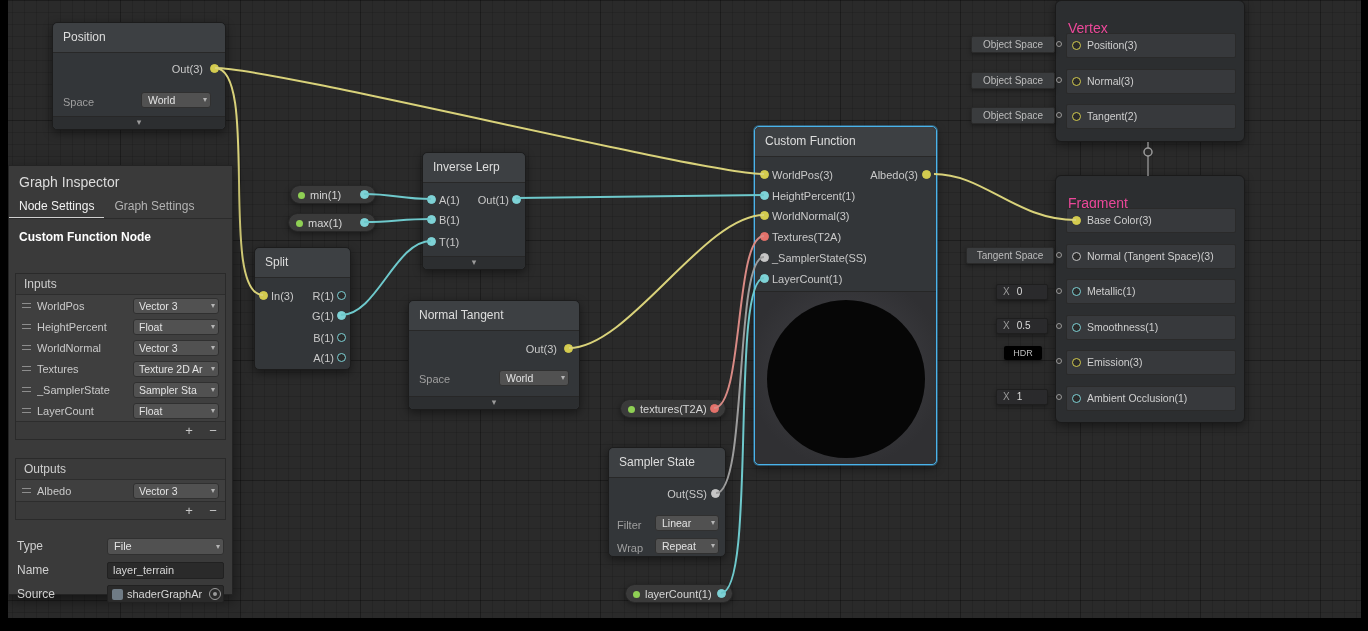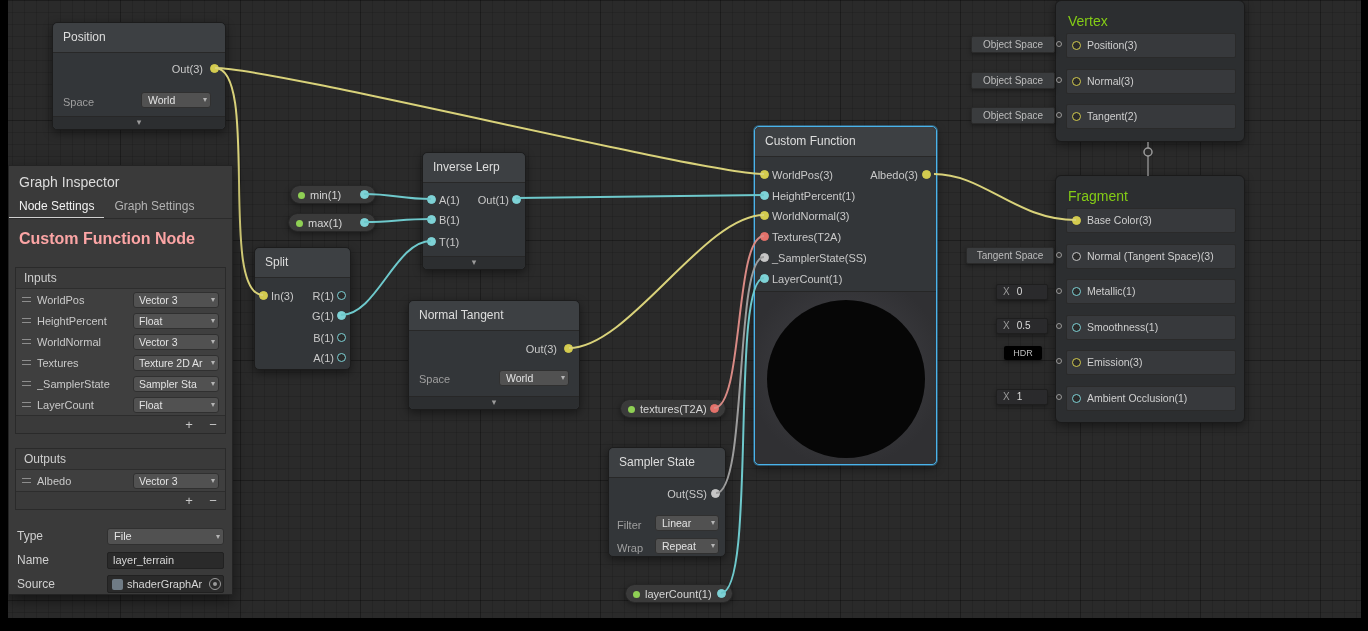--- a/index.html
+++ b/index.html
@@ -29,36 +29,36 @@
   .dd i{position:absolute;right:3px;top:0;font-style:normal;color:#b5b5b5;font-size:8px;line-height:14px}
   .preview{position:absolute;left:0;right:0;bottom:0;top:164px;border-top:1px solid #262626;border-radius:0 0 5px 5px;background:radial-gradient(circle at 50% 45%,#45454a 0%,#303033 75%)}
   .sphere{position:absolute;left:50%;top:8px;width:158px;height:158px;margin-left:-79px;border-radius:50%;background:#060606}
   
   .pill{position:absolute;z-index:2;height:19px;background:#3a3a3a;border:1px solid #262626;border-radius:10px;box-shadow:0 2px 6px rgba(0,0,0,.4);font-size:11px;color:#d6d6d6}
   .pill .txt{position:absolute;left:19px;top:2px;line-height:14px;white-space:nowrap}
   .gdot{position:absolute;left:7px;top:6px;width:7px;height:7px;border-radius:50%;background:#8fd054}
   .pport{right:6px;top:4px}
   
   .block{position:absolute;z-index:2;background:#2c2e30;border:1px solid #1a1a1a;border-radius:6px;box-shadow:0 3px 10px rgba(0,0,0,.45)}
-  .btitle{padding:12px 12px;font-size:14px;color:#84cc16}
+  .btitle{padding:19px 12px;font-size:14px;color:#ec4899}
   .brow{position:absolute;left:10px;width:170px;height:25px;background:#37393c;border:1px solid #2a2a2a;border-radius:2px;font-size:10.5px;color:#cfcfcf;line-height:23px;padding-left:20px;white-space:nowrap;overflow:hidden}
   .brow .port{left:5px;top:7px}
   .chip{position:absolute;z-index:3;height:17px;background:#3a3c3e;border:1px solid #2a2a2a;border-radius:2px;font-size:10px;color:#bdbdbd;text-align:center;line-height:15px;box-shadow:0 2px 4px rgba(0,0,0,.35)}
   .stub{position:absolute;z-index:3;width:6px;height:6px;border-radius:50%;background:#303030;border:1px solid #989898}
   .xfield{position:absolute;z-index:3;width:52px;height:16px;background:#2a2a2c;border:1px solid #1e1e1e;border-radius:2px;font-size:10px;line-height:14px;padding-left:6px;color:#dcdcdc;box-shadow:0 2px 4px rgba(0,0,0,.35)}
   .xfield b{font-weight:normal;color:#9b9b9b;margin-right:7px}
   .hdr{position:absolute;z-index:3;width:38px;height:14px;background:#000;border-radius:2px;color:#bdbdbd;font-size:9px;text-align:center;line-height:14px;box-shadow:0 2px 4px rgba(0,0,0,.35)}
   
   .panel{position:absolute;left:8px;top:165px;width:225px;height:430px;z-index:6;background:#3a3a3a;border:1px solid #232323;box-shadow:0 6px 14px rgba(0,0,0,.5);color:#ccc}
   .ptitle{padding:8px 10px 6px;font-size:14px;color:#dcdcdc}
   .tabs{display:flex;border-bottom:1px solid #2b2b2b}
   .tab{padding:3px 10px 5px;font-size:12px;color:#b3b3b3}
   .tab.active{color:#f2f2f2;box-shadow:inset 0 -1px 0 #d0d0d0}
-  .stitle{padding:11px 10px;font-size:16px;font-weight:bold;color:#fca5a5}
-  .group{margin:8px 6px 14px;border:1px solid #2a2a2a;background:#3f3f3f}
+  .stitle{padding:11px 10px;font-size:12px;font-weight:bold;color:#ffffff}
+  .group{margin:18px 6px 14px;border:1px solid #2a2a2a;background:#3f3f3f}
   .ghead{height:21px;line-height:20px;padding:0 8px;font-size:12px;color:#cfcfcf;background:#3a3a3a;border-bottom:1px solid #2d2d2d}
   .grow{display:flex;align-items:center;height:21px;padding:0 6px;gap:6px}
   .handle{width:9px;height:5px;border-top:1px solid #8d8d8d;border-bottom:1px solid #8d8d8d;flex:0 0 auto}
   .grow .nm{flex:1;font-size:11px;color:#c9c9c9;white-space:nowrap;overflow:hidden}
   .gdd{position:relative;width:86px;height:16px;background:#515151;border:1px solid #303030;border-radius:3px;font-size:10.5px;color:#e3e3e3;line-height:14px;padding:0 13px 0 5px;white-space:nowrap;overflow:hidden;flex:0 0 auto}
   .gdd i{position:absolute;right:3px;top:0;font-style:normal;color:#b5b5b5;font-size:8px;line-height:14px}
   .pm{display:flex;justify-content:flex-end;height:18px;background:#3a3a3a;border-top:1px solid #2d2d2d}
   .pm .btn{width:24px;text-align:center;font-size:13px;line-height:17px;color:#c9c9c9;background:none;border:none;font-family:inherit}
   .frow{display:flex;align-items:center;height:24px;padding:0 8px}
   .frow .lbl{width:90px;font-size:12px;color:#cfcfcf;flex:0 0 auto}

